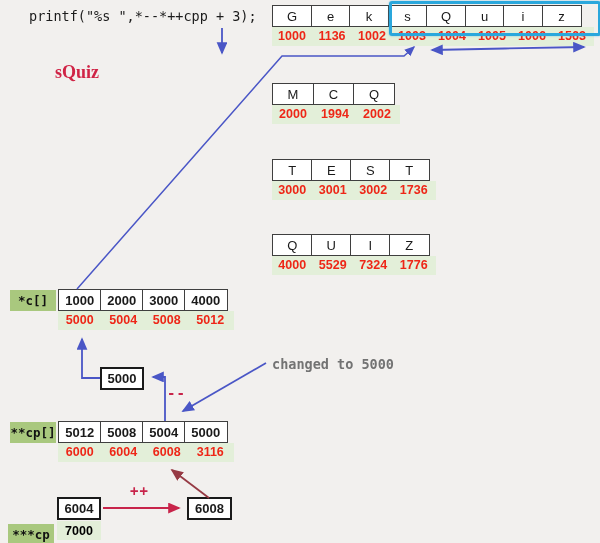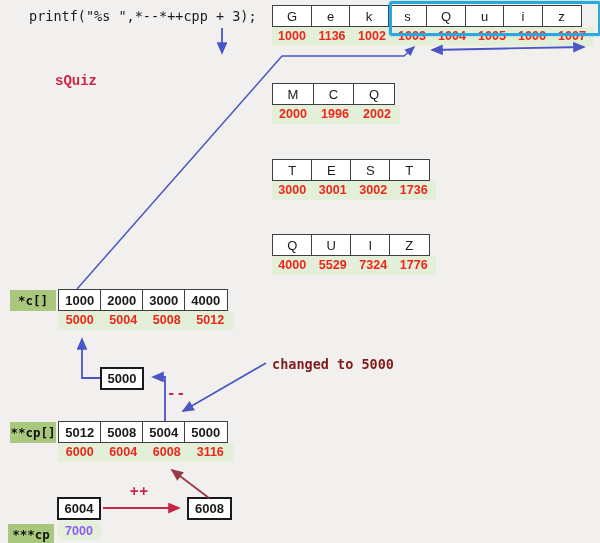--- a/index.html
+++ b/index.html
@@ -6,26 +6,26 @@
   .stage{
     position:relative;width:600px;height:543px;background:#f2f0ee;
     overflow:hidden;font-family:"Liberation Sans",sans-serif;
   }
   .abs{position:absolute;}
   .code{
     font-family:"DejaVu Sans Mono","Liberation Mono",monospace;
     font-size:13.5px;color:#1c1c1c;margin:0;white-space:pre;
   }
   .result{
-    font-family:Liberation Mono, monospace;
-    font-size:14px;font-weight:bold;color:#d02446;margin-top:11px;
+    font-family:Liberation Serif, serif;
+    font-size:18px;font-weight:bold;color:#d02446;
   }
   .note{
     font-family:"DejaVu Sans Mono","Liberation Mono",monospace;
-    font-size:13.5px;font-weight:bold;color:#7f1d1d;white-space:pre;
+    font-size:13.5px;font-weight:bold;color:#737373;white-space:pre;
   }
   .op{
     font-family:"DejaVu Sans Mono","Liberation Mono",monospace;
     font-size:14px;font-weight:bold;color:#c8244a;letter-spacing:1px;
   }
   
   .stbl{position:absolute;}
   .cells{display:flex;}
   .cells > div{
     box-sizing:border-box;width:var(--w,40px);height:22px;
@@ -48,22 +48,22 @@
     display:flex;align-items:center;justify-content:center;
   }
   .vbox{
     position:absolute;box-sizing:border-box;width:44px;height:23px;
     background:#fff;border:2px solid #1a1a1a;
     display:flex;align-items:center;justify-content:center;
     font-size:13px;font-weight:bold;color:#1a1a1a;
   }
   .addr-single{
     position:absolute;box-sizing:border-box;width:44px;height:19px;
-    background:#e3efd9;color:#8b5cf6;font-weight:bold;font-size:12.5px;
-    display:flex;align-items:center;justify-content:center;border-radius:7px;
+    background:#e3efd9;color:#000000;font-weight:bold;font-size:12.5px;
+    display:flex;align-items:center;justify-content:center;
   }
   .hl{
     position:absolute;left:389px;top:1px;width:206px;height:29px;
     border:3px solid #2aa7dc;border-radius:3px;background:transparent;
     box-shadow:0 0 2px rgba(42,167,220,.6);
   }
   svg.arrows{position:absolute;left:0;top:0;pointer-events:none;}
 </style>
 </head>
 <body>
@@ -86,35 +86,35 @@
         <div>z</div>
       </div>
     <div class="addrs" style="--w:40px">
         <div>1000</div>
         <div>1136</div>
         <div>1002</div>
         <div>1003</div>
         <div>1004</div>
         <div>1005</div>
         <div>1006</div>
-        <div>1007</div>
+        <div>1563</div>
       </div>
   </div>
 
   <div class="hl"></div>
 
   <div class="stbl" style="left:272px;top:83px">
     <div class="cells" style="--w:42px">
         <div>M</div>
         <div>C</div>
         <div>Q</div>
       </div>
     <div class="addrs" style="--w:42px">
         <div>2000</div>
-        <div>1996</div>
+        <div>1994</div>
         <div>2002</div>
       </div>
   </div>
 
   <div class="stbl" style="left:272px;top:159px">
     <div class="cells" style="--w:40.5px">
         <div>T</div>
         <div>E</div>
         <div>S</div>
         <div>T</div>

